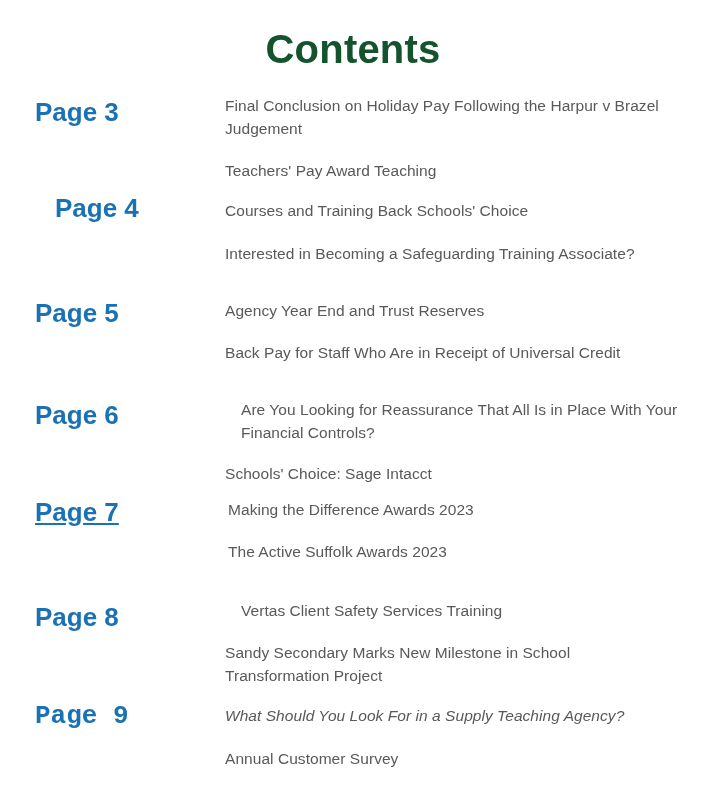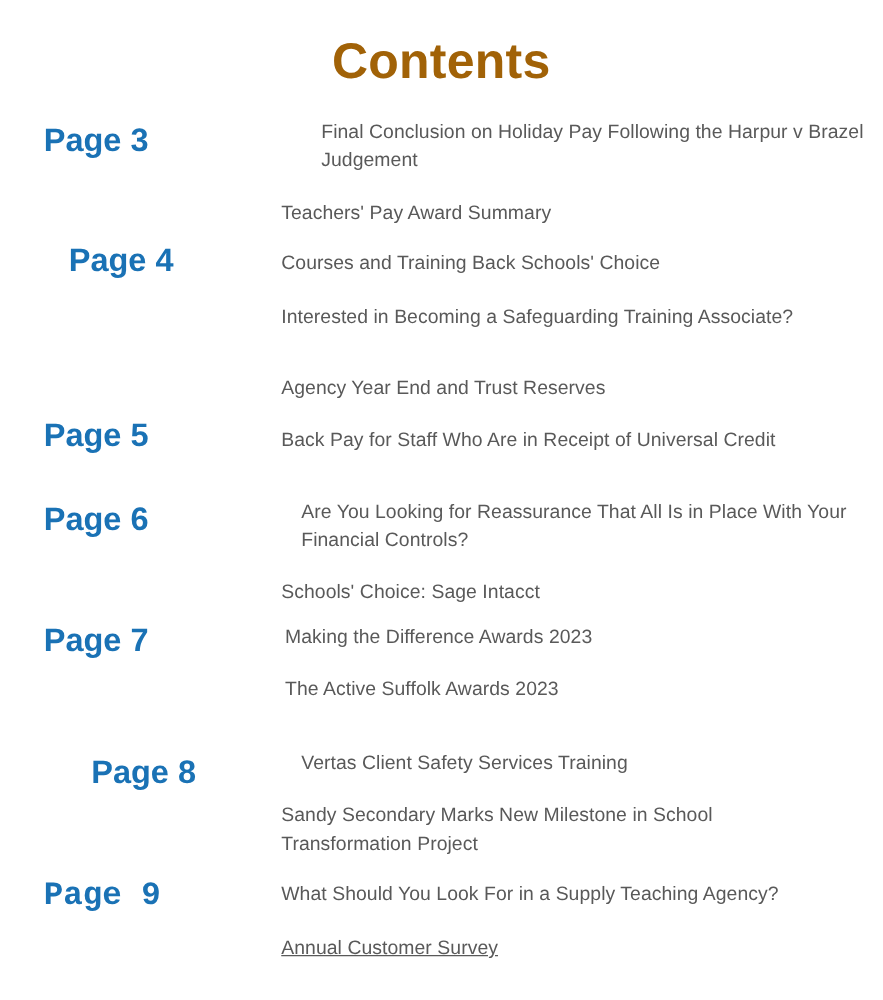--- a/index.html
+++ b/index.html
@@ -27,21 +27,21 @@
   
   .toc-title {
     position: absolute;
     left: 0;
     top: 26px;
     width: 706px;
     text-align: center;
     font-family: "Liberation Sans", sans-serif;
     font-size: 40px;
     font-weight: bold;
-    color: #a16207;
+    color: #14532d;
     letter-spacing: 0.2px;
     line-height: 46px;
     user-select: none;
   }
 
   
   .toc-body {
     position: absolute;
     left: 0;
     top: 0;
@@ -85,48 +85,48 @@
 </head>
 <body>
 
 <div class="page">
 
   <div class="toc-title">Contents</div>
 
   <div class="toc-body">
       <div class="toc-row">
         <div class="page-label" style="top: 97px;">Page 3</div>
-        <div class="entry" style="top: 94px; margin-left: 32px;">Final Conclusion on Holiday Pay Following the Harpur v Brazel Judgement</div>
-        <div class="entry" style="top: 159px;">Teachers' Pay Award Summary</div>
+        <div class="entry" style="top: 94px;">Final Conclusion on Holiday Pay Following the Harpur v Brazel Judgement</div>
+        <div class="entry" style="top: 159px;">Teachers' Pay Award Teaching</div>
       </div>
       <div class="toc-row">
         <div class="page-label" style="top: 193px; margin-left: 20px;">Page 4</div>
         <div class="entry" style="top: 199px;">Courses and Training Back Schools' Choice</div>
         <div class="entry" style="top: 242px;">Interested in Becoming a Safeguarding Training Associate?</div>
       </div>
       <div class="toc-row">
-        <div class="page-label" style="top: 298px; margin-top: 35px;">Page 5</div>
+        <div class="page-label" style="top: 298px;">Page 5</div>
         <div class="entry" style="top: 299px;">Agency Year End and Trust Reserves</div>
         <div class="entry" style="top: 341px;">Back Pay for Staff Who Are in Receipt of Universal Credit</div>
       </div>
       <div class="toc-row">
         <div class="page-label" style="top: 400px;">Page 6</div>
         <div class="entry" style="top: 398px; margin-left: 16px;">Are You Looking for Reassurance That All Is in Place With Your Financial Controls?</div>
         <div class="entry" style="top: 462px;">Schools' Choice: Sage Intacct</div>
       </div>
       <div class="toc-row">
-        <div class="page-label" style="top: 497px;">Page 7</div>
+        <div class="page-label" style="top: 497px; text-decoration: underline;">Page 7</div>
         <div class="entry indent" style="top: 498px;">Making the Difference Awards 2023</div>
         <div class="entry indent" style="top: 540px;">The Active Suffolk Awards 2023</div>
       </div>
       <div class="toc-row">
-        <div class="page-label" style="top: 602px; margin-left: 38px;">Page 8</div>
+        <div class="page-label" style="top: 602px;">Page 8</div>
         <div class="entry" style="top: 599px; margin-left: 16px;">Vertas Client Safety Services Training</div>
         <div class="entry" style="top: 641px;">Sandy Secondary Marks New Milestone in School Transformation Project</div>
       </div>
       <div class="toc-row">
         <div class="page-label" style="top: 701px; font-family: Liberation Mono, monospace;">Page 9</div>
-        <div class="entry" style="top: 704px;">What Should You Look For in a Supply Teaching Agency?</div>
-        <div class="entry" style="top: 747px; text-decoration: underline;">Annual Customer Survey</div>
+        <div class="entry" style="top: 704px; font-style: italic;">What Should You Look For in a Supply Teaching Agency?</div>
+        <div class="entry" style="top: 747px;">Annual Customer Survey</div>
       </div>
     </div>
 
 </div>
 
 </body></html>

